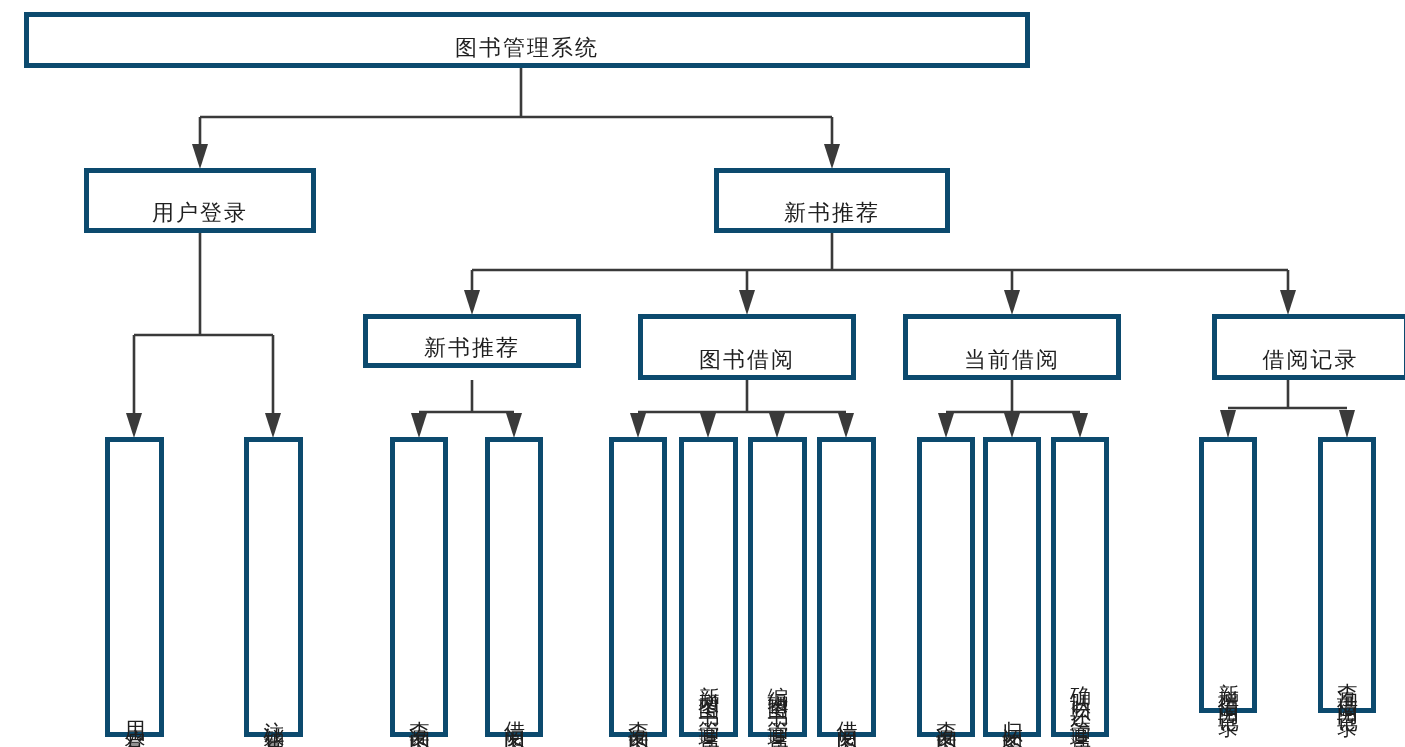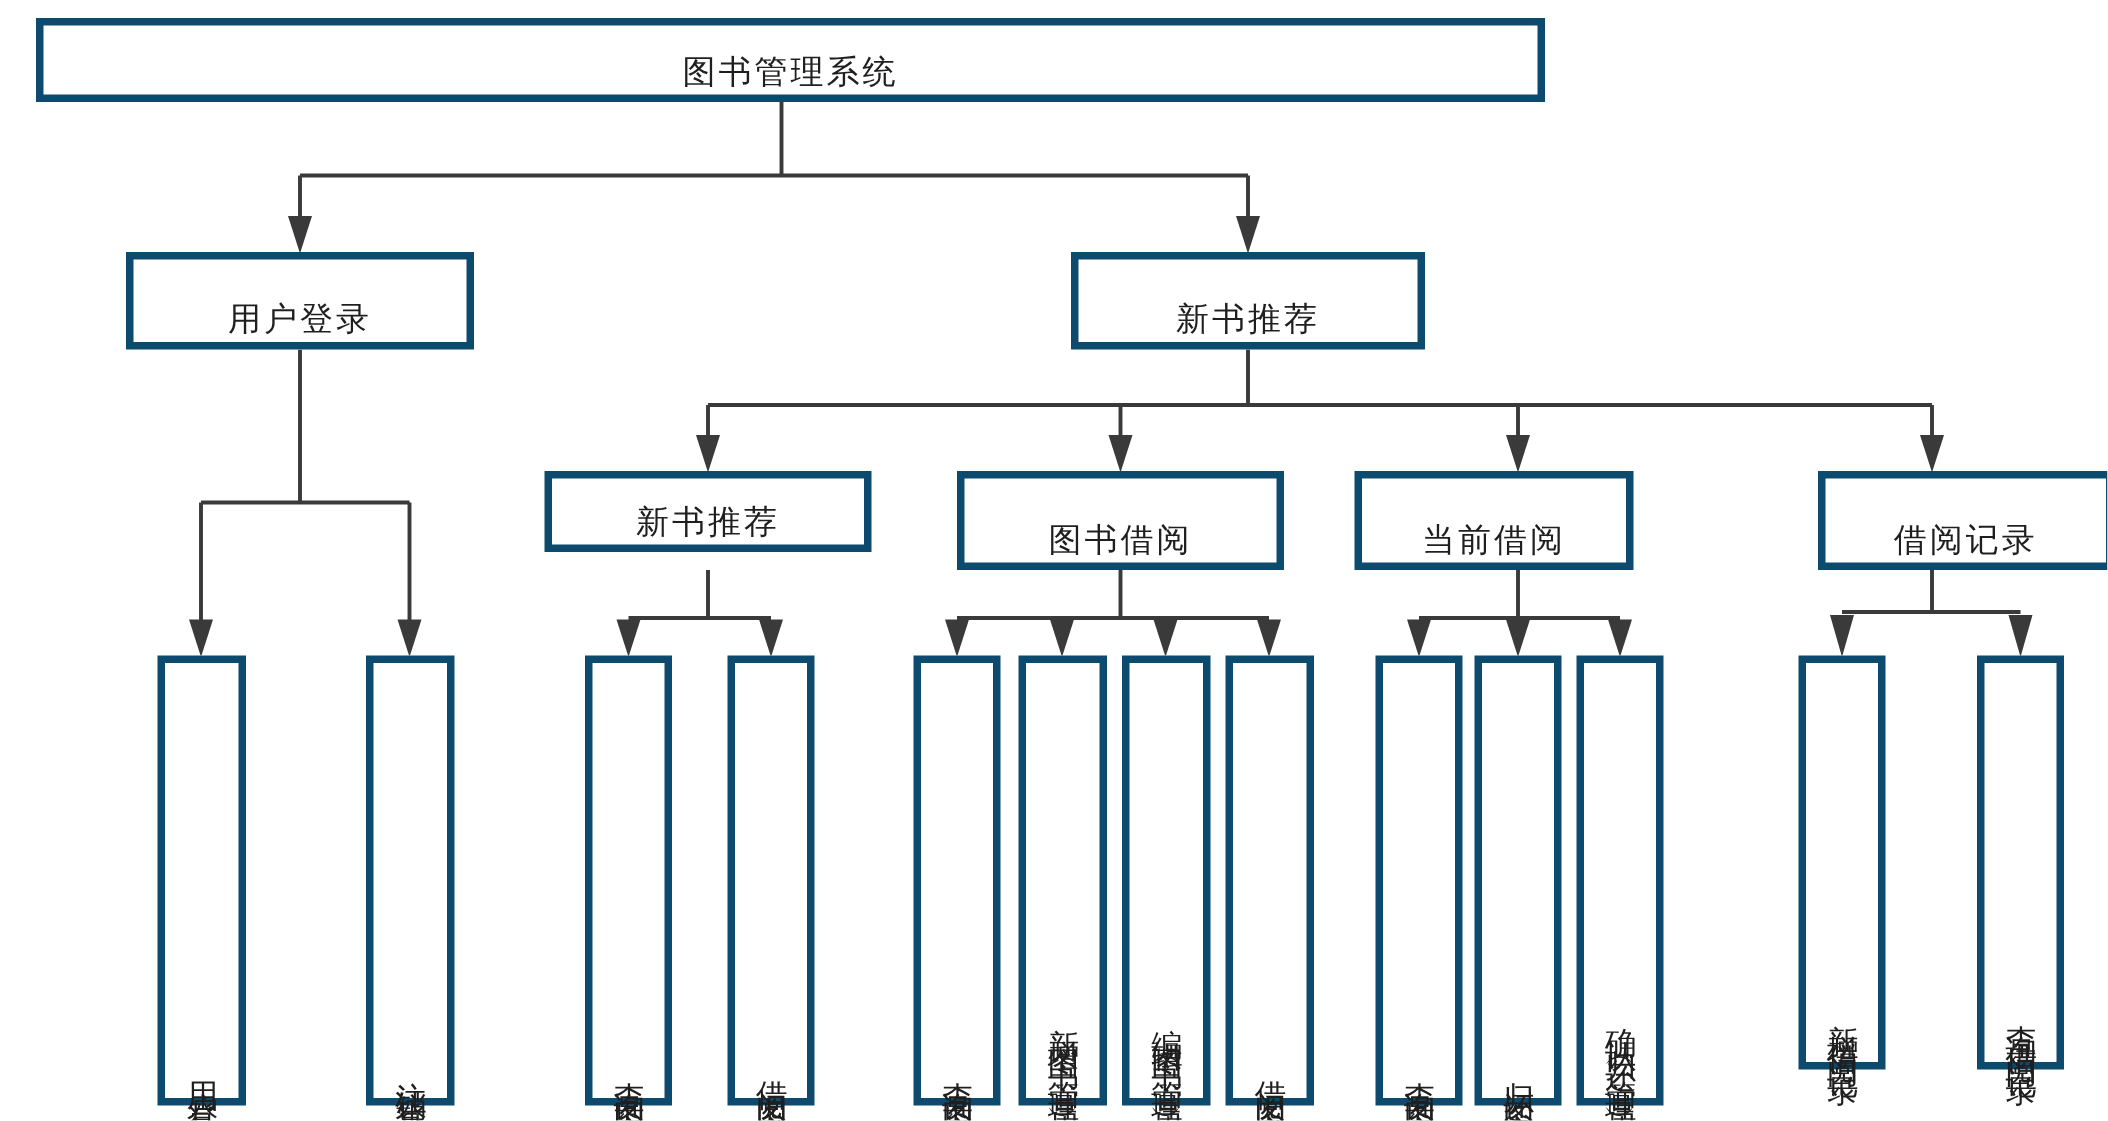--- a/index.html
+++ b/index.html
@@ -110,21 +110,21 @@
   <div class="node h" style="left:714px;top:168px;width:236px;height:65px;">
     <span>新书推荐</span>
   </div>
 
   <div class="node h" style="left:363px;top:314px;width:218px;height:54px;">
     <span>新书推荐</span>
   </div>
   <div class="node h" style="left:638px;top:314px;width:218px;height:66px;">
     <span>图书借阅</span>
   </div>
-  <div class="node h" style="left:903px;top:314px;width:186px;height:66px;">
+  <div class="node h" style="left:903px;top:314px;width:218px;height:66px;">
     <span>当前借阅</span>
   </div>
   <div class="node h" style="left:1212px;top:314px;width:197px;height:66px;">
     <span>借阅记录</span>
   </div>
 
   <div class="node v" style="left:105px;top:437px;width:59px;height:300px;">
     <span>用户登录</span>
   </div>
   <div class="node v" style="left:244px;top:437px;width:59px;height:300px;">

